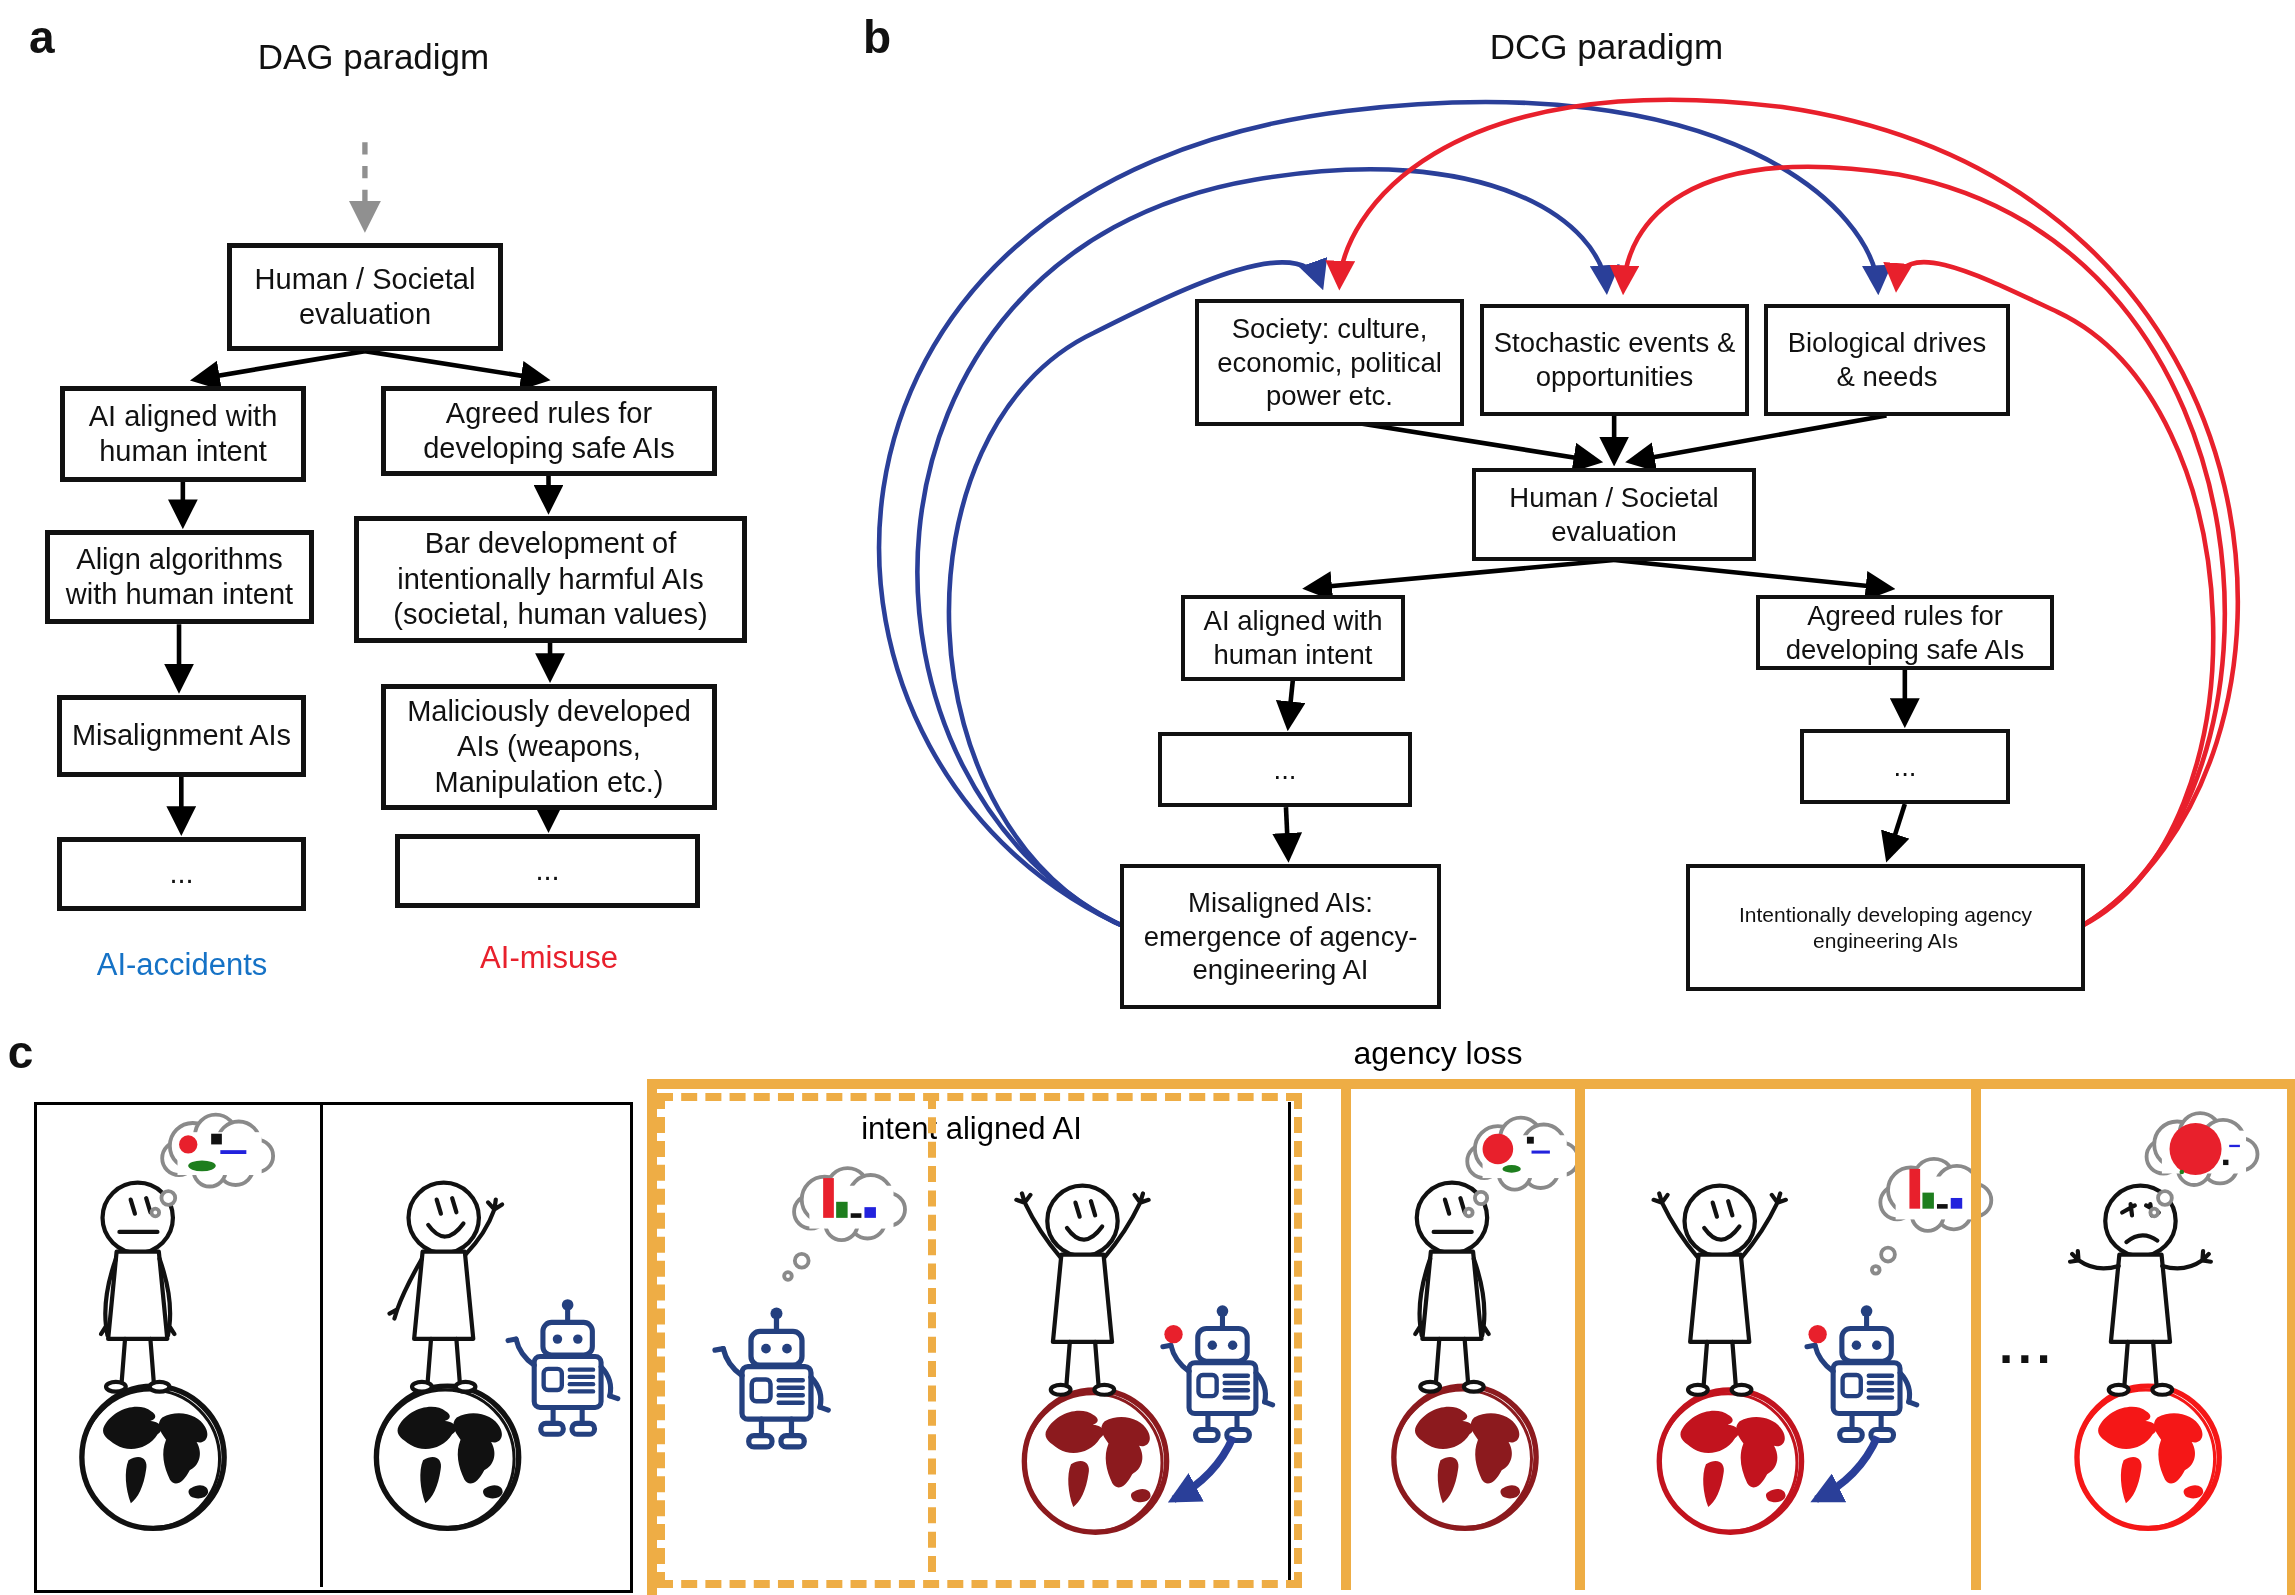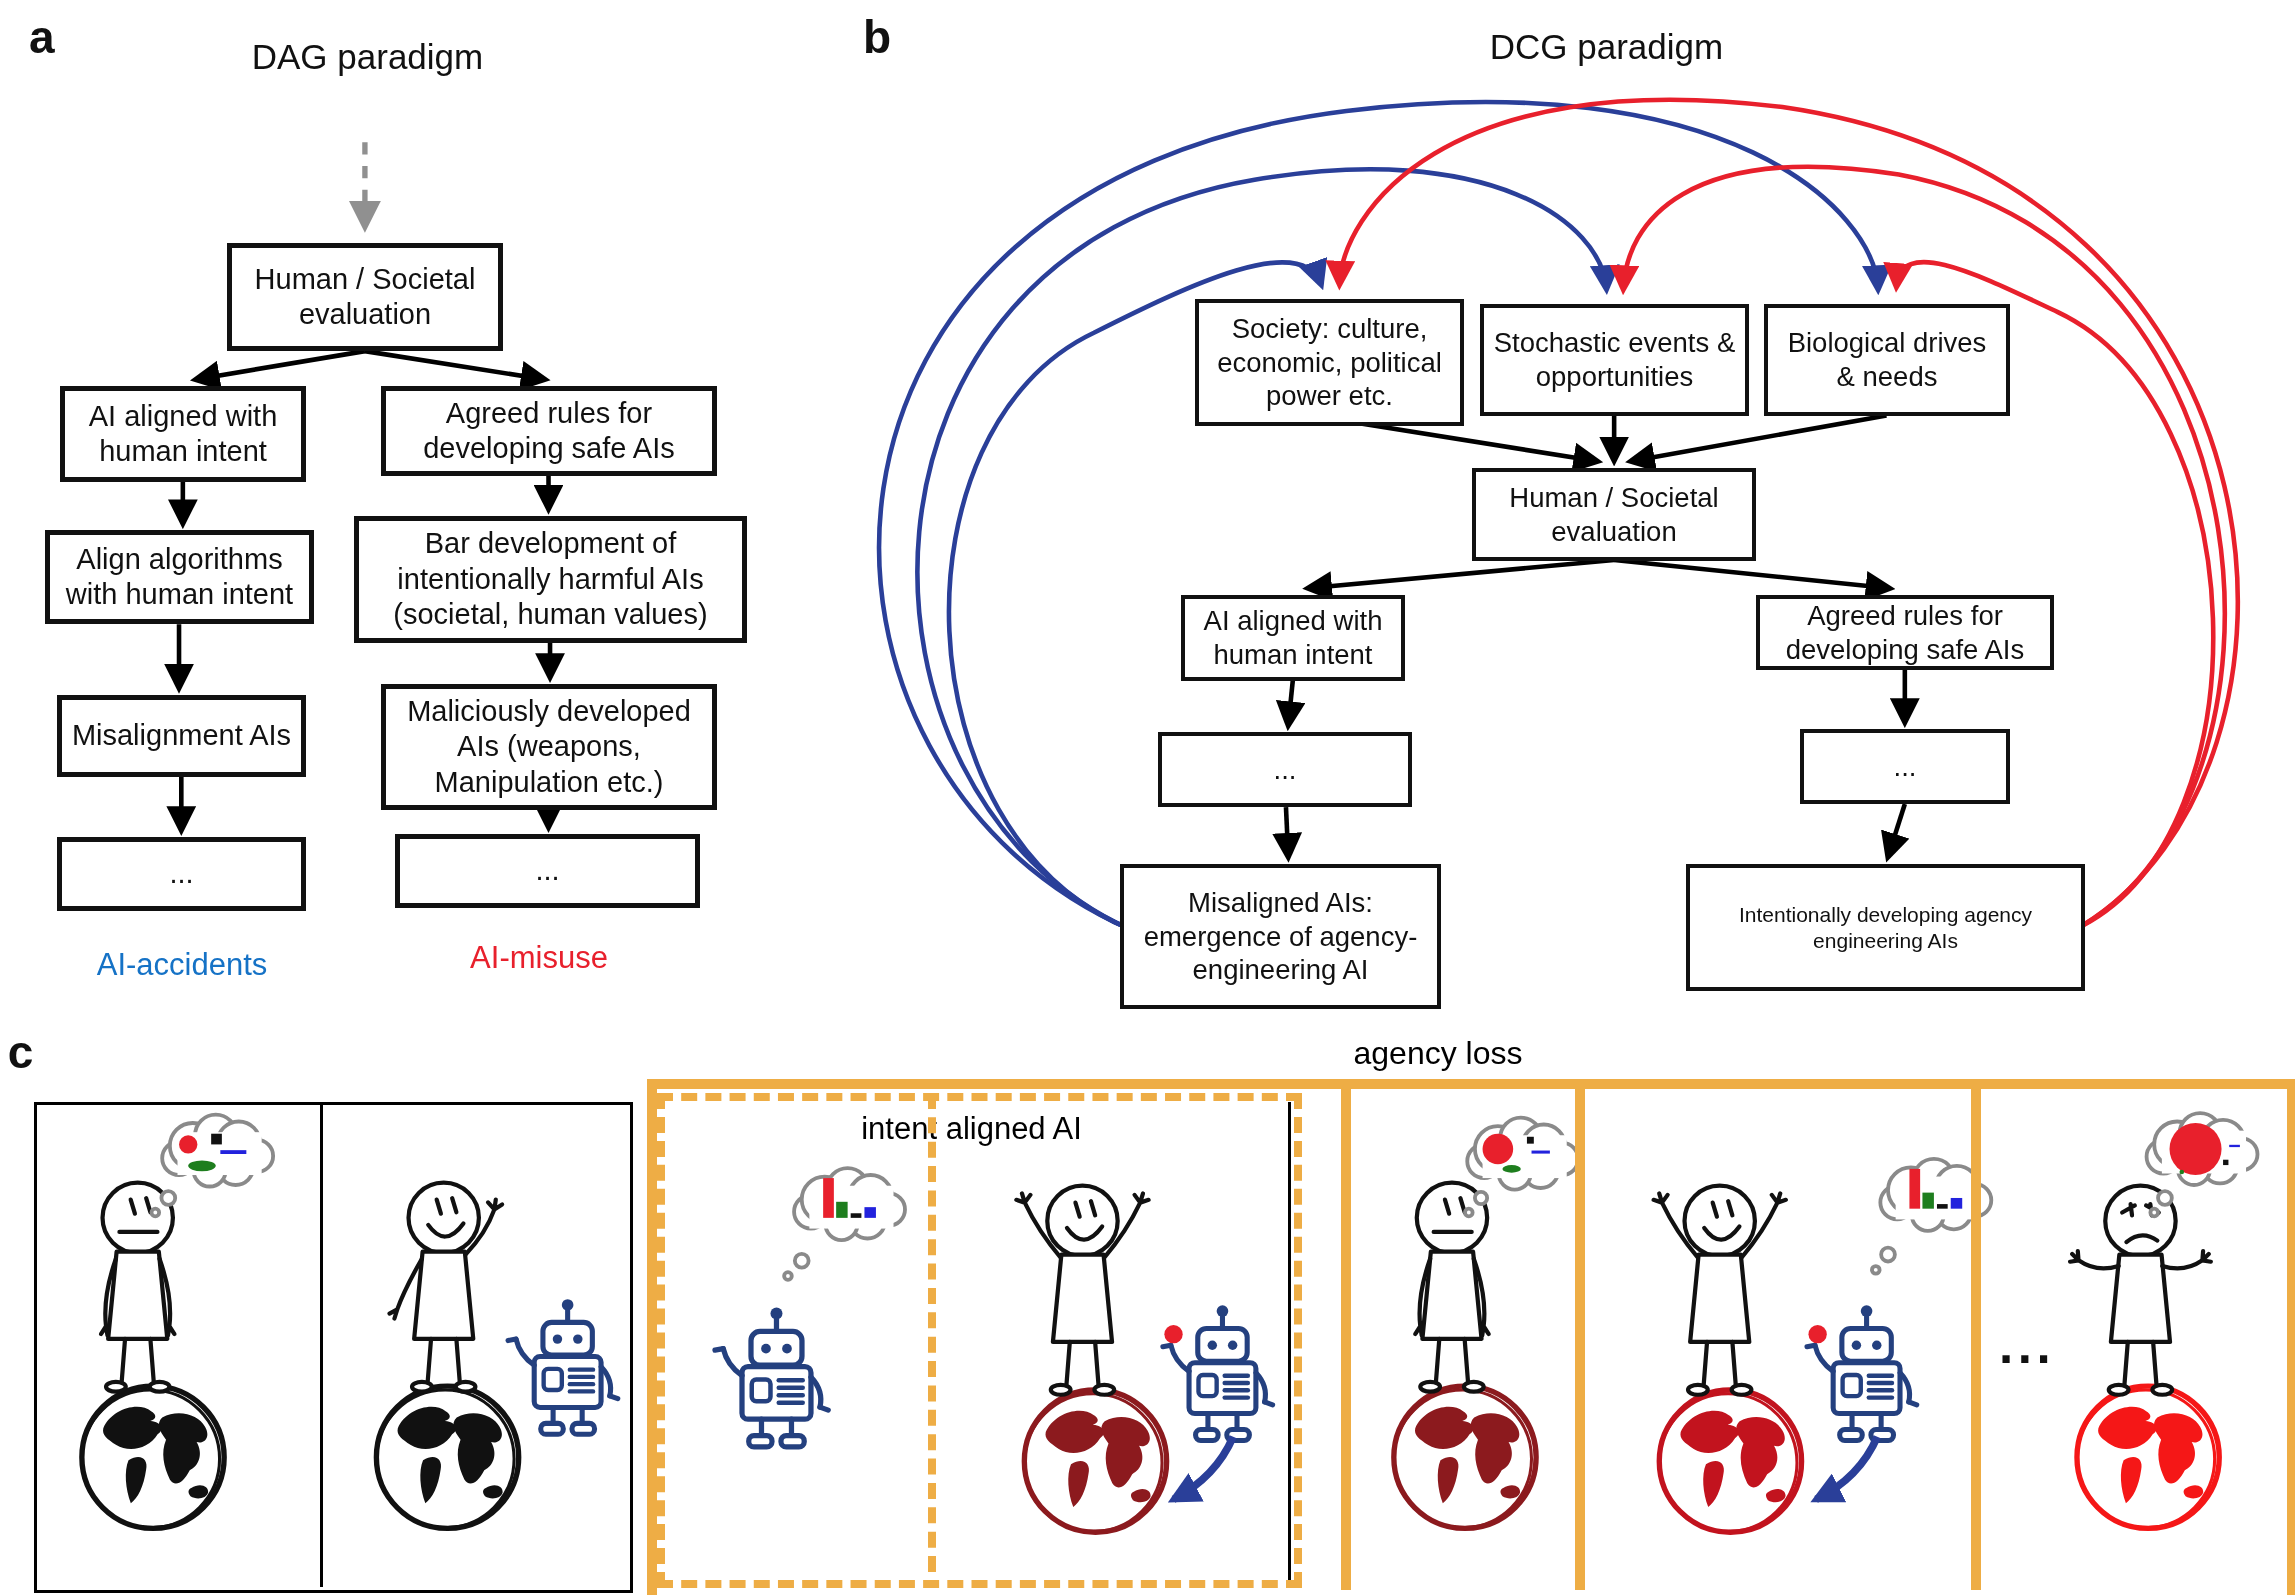--- a/index.html
+++ b/index.html
@@ -291,34 +291,34 @@
       <circle cx="2816" cy="1585" r="5" class="cloud"></circle>
       <circle cx="2830" cy="1566" r="9" class="cloud"></circle>
       <g transform="translate(2846,1496)">
           <use href="#cloud"></use>
           <use href="#bigred" transform="translate(-4,4)"></use>
         </g>
     </g>
   </svg>
 
   <div class="abs panel-letter" style="left:29px;top:13.8px;">a</div>
-  <div class="abs title" style="left:207px;top:37px;width:321px;">DAG paradigm</div>
+  <div class="abs title" style="left:213px;top:37px;width:321px;">DAG paradigm</div>
 
   <div class="bx b7 bc-purple" style="left:227px;top:243px;width:276px;height:108px;">Human / Societal evaluation</div>
   <div class="bx b7 bc-blue" style="left:60px;top:386px;width:246px;height:96px;">AI aligned with human intent</div>
   <div class="bx b7 bc-red" style="left:381px;top:386px;width:336px;height:90px;">Agreed rules for developing safe AIs</div>
   <div class="bx b7 bc-blue" style="left:45px;top:530px;width:269px;height:94px;">Align algorithms with human intent</div>
   <div class="bx b7 bc-blue" style="left:57px;top:695px;width:249px;height:82px;">Misalignment AIs</div>
   <div class="bx b7 bc-red" style="left:354px;top:516px;width:393px;height:127px;">Bar development of intentionally harmful AIs (societal, human values)</div>
   <div class="bx b7 bc-red" style="left:381px;top:684px;width:336px;height:126px;">Maliciously developed AIs (weapons, Manipulation etc.)</div>
   <div class="bx b7 bc-blue" style="left:57px;top:837px;width:249px;height:74px;">...</div>
   <div class="bx b7 bc-red" style="left:395px;top:834px;width:305px;height:74px;">...</div>
 
   <div class="caption blue" style="left:67px;top:947px;width:230px;">AI-accidents</div>
-  <div class="caption red" style="left:424px;top:940px;width:230px;">AI-misuse</div>
+  <div class="caption red" style="left:434px;top:940px;width:230px;">AI-misuse</div>
 
   <div class="abs panel-letter" style="left:863px;top:13.8px;">b</div>
   <div class="abs title" style="left:1446px;top:27px;width:321px;">DCG paradigm</div>
 
   <div class="bx b6 bc-purple fs36" style="left:1195px;top:299px;width:269px;height:127px;">Society: culture, economic, political power etc.</div>
   <div class="bx b6 bc-purple fs36" style="left:1480px;top:304px;width:269px;height:112px;">Stochastic events &amp; opportunities</div>
   <div class="bx b6 bc-purple fs36" style="left:1764px;top:304px;width:246px;height:112px;">Biological drives &amp; needs</div>
   <div class="bx b6 bc-purple fs36" style="left:1472px;top:468px;width:284px;height:93px;">Human / Societal evaluation</div>
   <div class="bx b6 bc-navy fs36" style="left:1181px;top:595px;width:224px;height:86px;">AI aligned with human intent</div>
   <div class="bx b6 bc-red fs36" style="left:1756px;top:595px;width:298px;height:75px;">Agreed rules for developing safe AIs</div>

